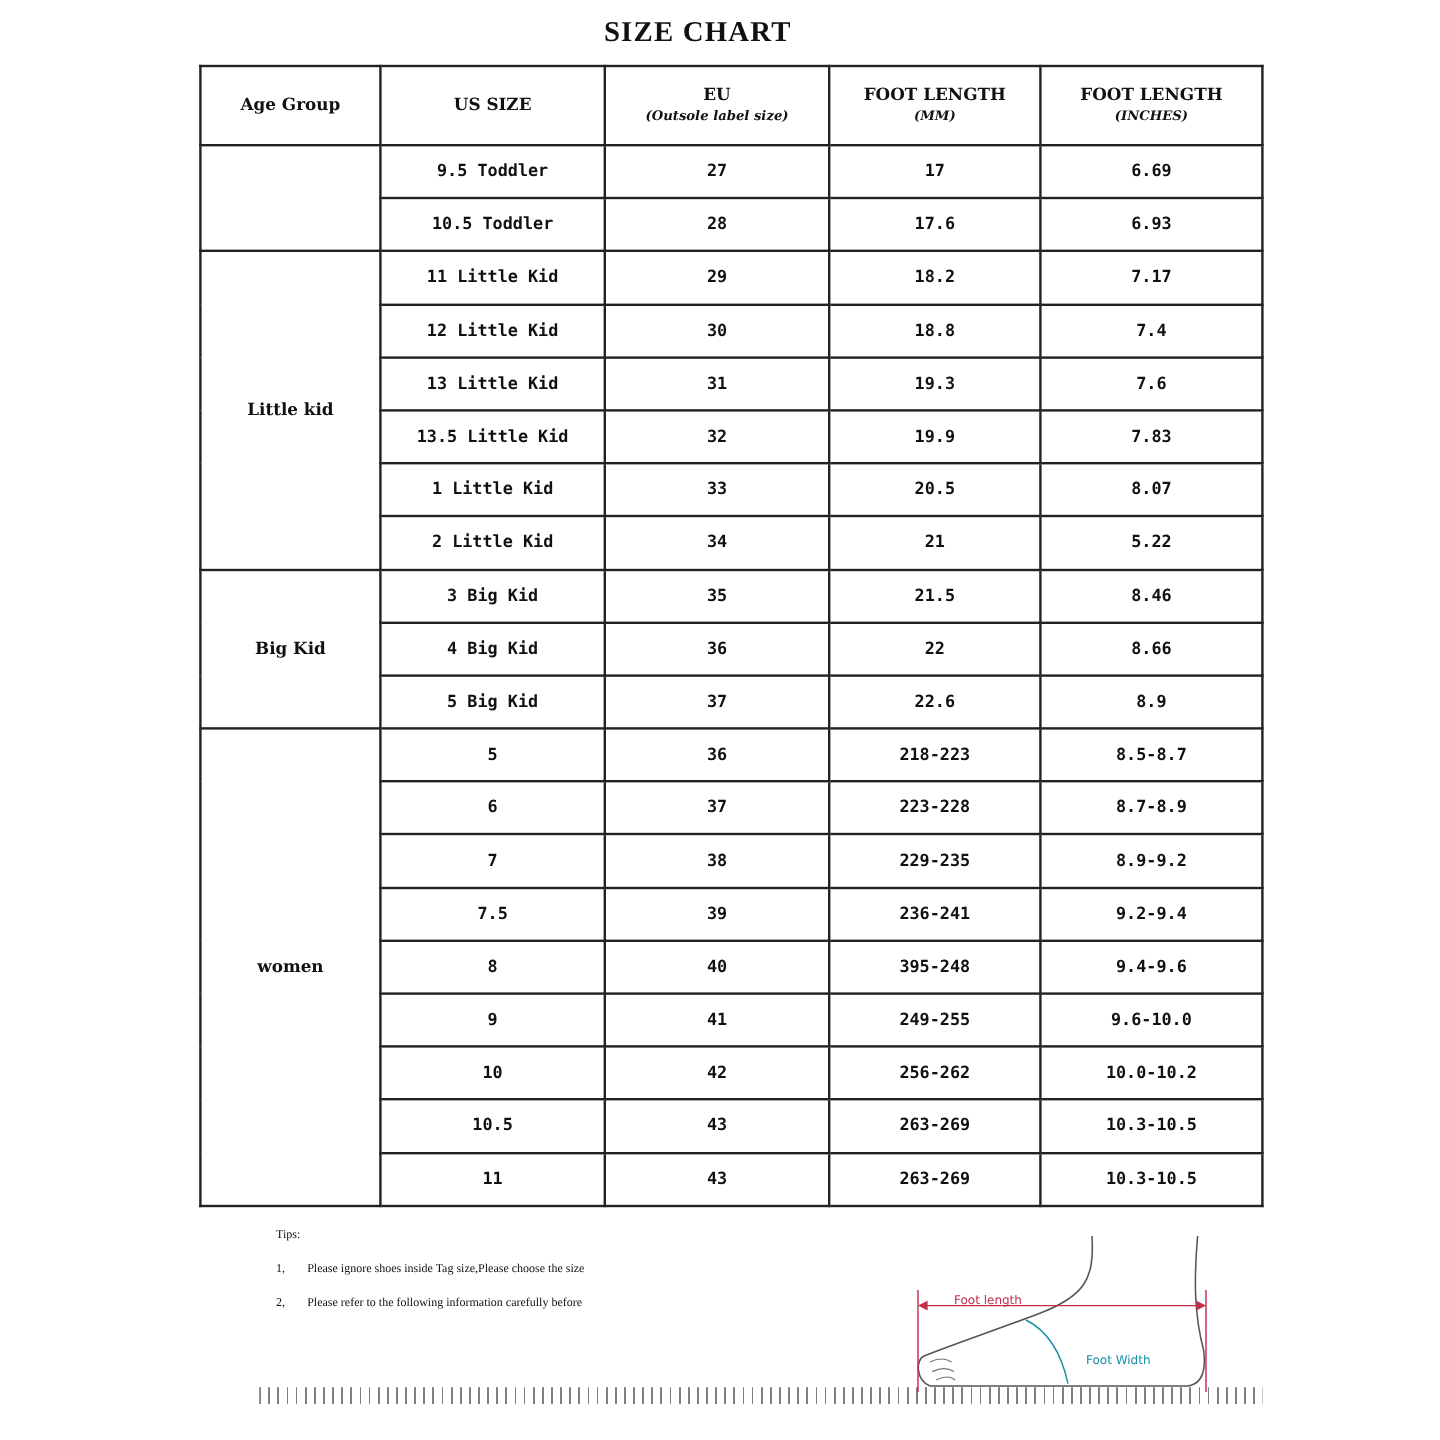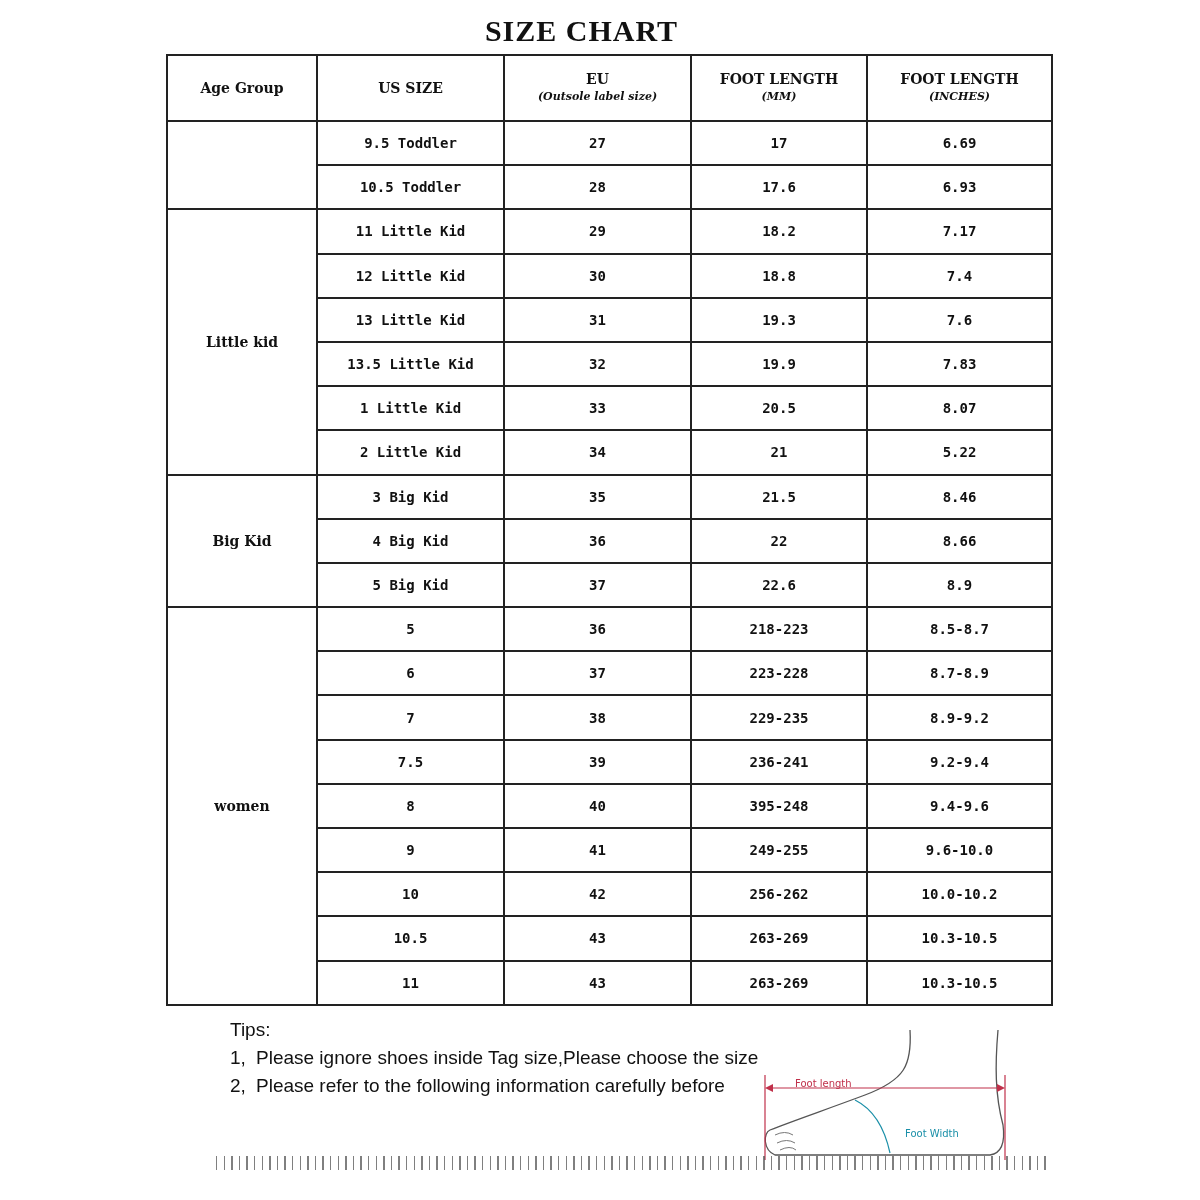--- a/index.html
+++ b/index.html
@@ -1,24 +1,24 @@
 <!DOCTYPE html>
 <html><head>
 <meta charset="utf-8">
 <style>
   html, body { margin:0; padding:0; background:#ffffff; }
   body { width:1200px; height:1200px; position:relative; overflow:hidden; font-family:"DejaVu Serif", serif; color:#111; }
-  .title { position:absolute; left:0; width:1163px; top:14px; text-align:center; font-family:"Liberation Serif", serif; font-weight:bold; font-size:30px; letter-spacing:1px; }
+  .title { position:absolute; left:0; width:1163px; top:14px; text-align:center; font-family:"Liberation Serif", serif; font-weight:bold; font-size:24px; letter-spacing:1px; }
   table.size { position:absolute; left:166px; top:54px; border-collapse:collapse; table-layout:fixed; }
   table.size td, table.size th { border:2px solid #222; text-align:center; vertical-align:middle; padding:0; }
   table.size th { height:64px; font-family:"DejaVu Serif", serif; font-weight:bold; font-size:14px; line-height:17px; }
   table.size th .sub { font-size:11px; display:block;font-style:italic; }
   table.size td { height:42.2px; font-family:"DejaVu Sans Mono", monospace; font-weight:bold; font-size:14px; }
   table.size td.group { font-family:"DejaVu Serif", serif; font-weight:bold; font-size:14px; }
-  .tips { position:absolute; left:230px; top:1016px; font-family:Liberation Sans, sans-serif; font-size:19px; line-height:28px; }
+  .tips { position:absolute; left:230px; top:1016px; font-family:Liberation Serif, serif; font-size:10px; line-height:28px; }
   .tips .item { display:flex; }
   .tips .num { width:26px; }
   .tips .cont { padding-left:28px; }
   .ruler { position:absolute; left:216px; top:1156px; width:836px; height:14px;
     background: repeating-linear-gradient(90deg, #555 0 1.5px, transparent 1.5px 7.6px); opacity:0.75; }
   .foot { position:absolute; left:755px; top:1025px; width:300px; height:140px; }
 </style>
 </head>
 <body>
 

